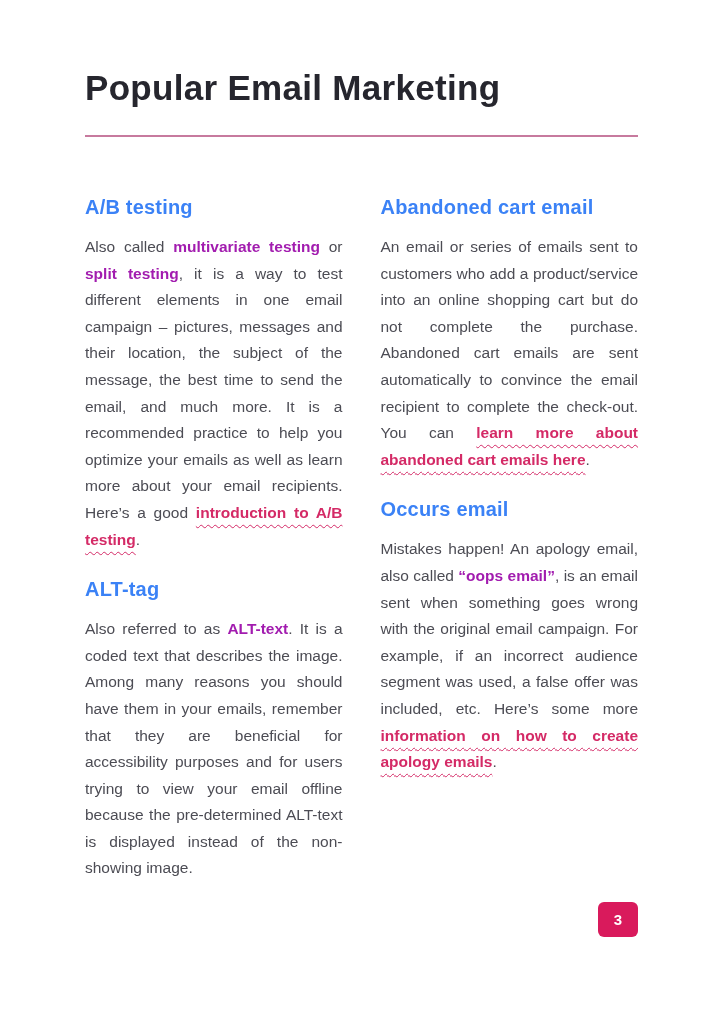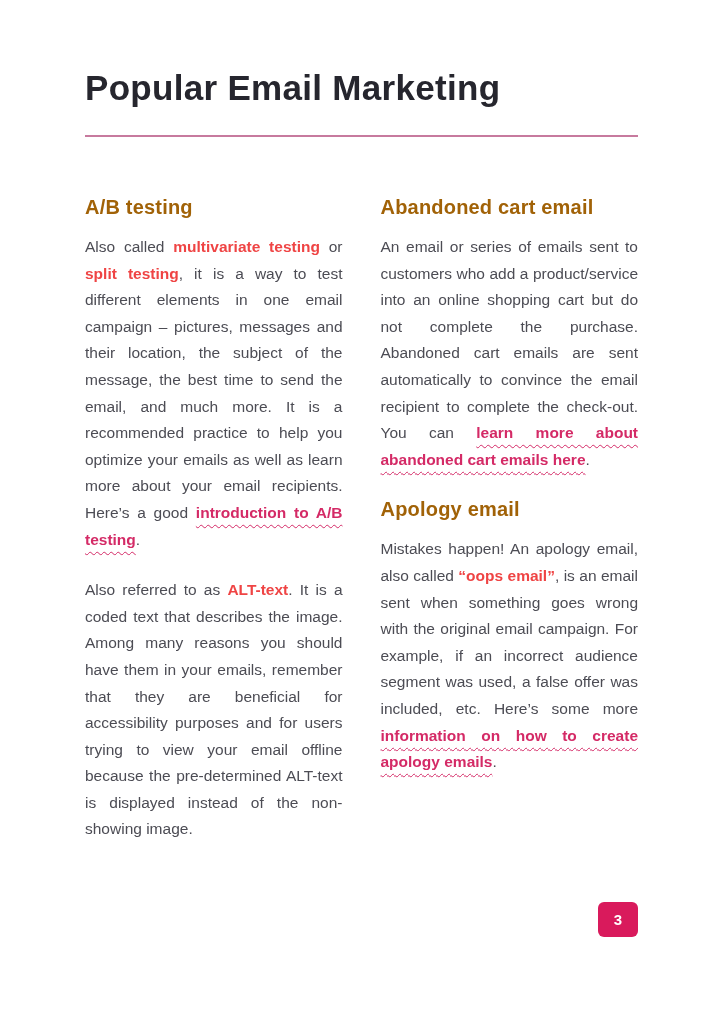--- a/index.html
+++ b/index.html
@@ -35,30 +35,30 @@
     gap: 38px;
     margin-top: 58px;
   }
   .column { flex: 1; min-width: 0; }
   section.term + section.term { margin-top: 24px; }
   h2.term-heading {
     font-size: 20px;
     line-height: 24px;
     font-weight: bold;
     letter-spacing: 0.2px;
-    color: #a16207;
+    color: #3b82f6;
     margin-bottom: 15px;
   }
   p.term-def {
     font-size: 15.5px;
     line-height: 26.6px;
     text-align: justify;
     color: #4c4c54;
   }
-  p.term-def strong { color: #ef4444; font-weight: bold; }
+  p.term-def strong { color: #a21caf; font-weight: bold; }
   a.link {
     color: #d42a66;
     font-weight: bold;
     text-decoration: underline wavy #d42a66 1px;
     text-underline-offset: 6px;
     cursor: pointer;
   }
   .page-num {
     position: absolute;
     right: 83px;
@@ -84,29 +84,30 @@
       <div>Popular Email Marketing</div>
     </h1>
     <div class="divider"></div>
     <div class="columns">
       <div class="column">
           <section class="term">
             <h2 class="term-heading">A/B testing</h2>
             <p class="term-def"><span>Also called </span><strong>multivariate testing</strong><span> or </span><strong>split testing</strong><span>, it is a way to test different elements in one email campaign – pictures, messages and their location, the subject of the message, the best time to send the email, and much more. It is a recommended practice to help you optimize your emails as well as learn more about your email recipients. Here’s a good </span><a class="link" href="#">introduction to A/B testing</a><span>.</span></p>
           </section>
           <section class="term">
+            <h2 class="term-heading">ALT-tag</h2>
             <p class="term-def"><span>Also referred to as </span><strong>ALT-text</strong><span>. It is a coded text that describes the image. Among many reasons you should have them in your emails, remember that they are beneficial for accessibility purposes and for users trying to view your email offline because the pre-determined ALT-text is displayed instead of the non-showing image.</span></p>
           </section>
         </div>
       <div class="column">
           <section class="term">
             <h2 class="term-heading">Abandoned cart email</h2>
             <p class="term-def"><span>An email or series of emails sent to customers who add a product/service into an online shopping cart but do not complete the purchase. Abandoned cart emails are sent automatically to convince the email recipient to complete the check-out. You can </span><a class="link" href="#">learn more about abandoned cart emails here</a><span>.</span></p>
           </section>
           <section class="term">
-            <h2 class="term-heading">Apology email</h2>
+            <h2 class="term-heading">Occurs email</h2>
             <p class="term-def"><span>Mistakes happen! An apology email, also called </span><strong>“oops email”</strong><span>, is an email sent when something goes wrong with the original email campaign. For example, if an incorrect audience segment was used, a false offer was included, etc. Here’s some more </span><a class="link" href="#">information on how to create apology emails</a><span>.</span></p>
           </section>
         </div>
     </div>
   </div>
   <div class="page-num">3</div>
 </div>
 
 </body></html>

